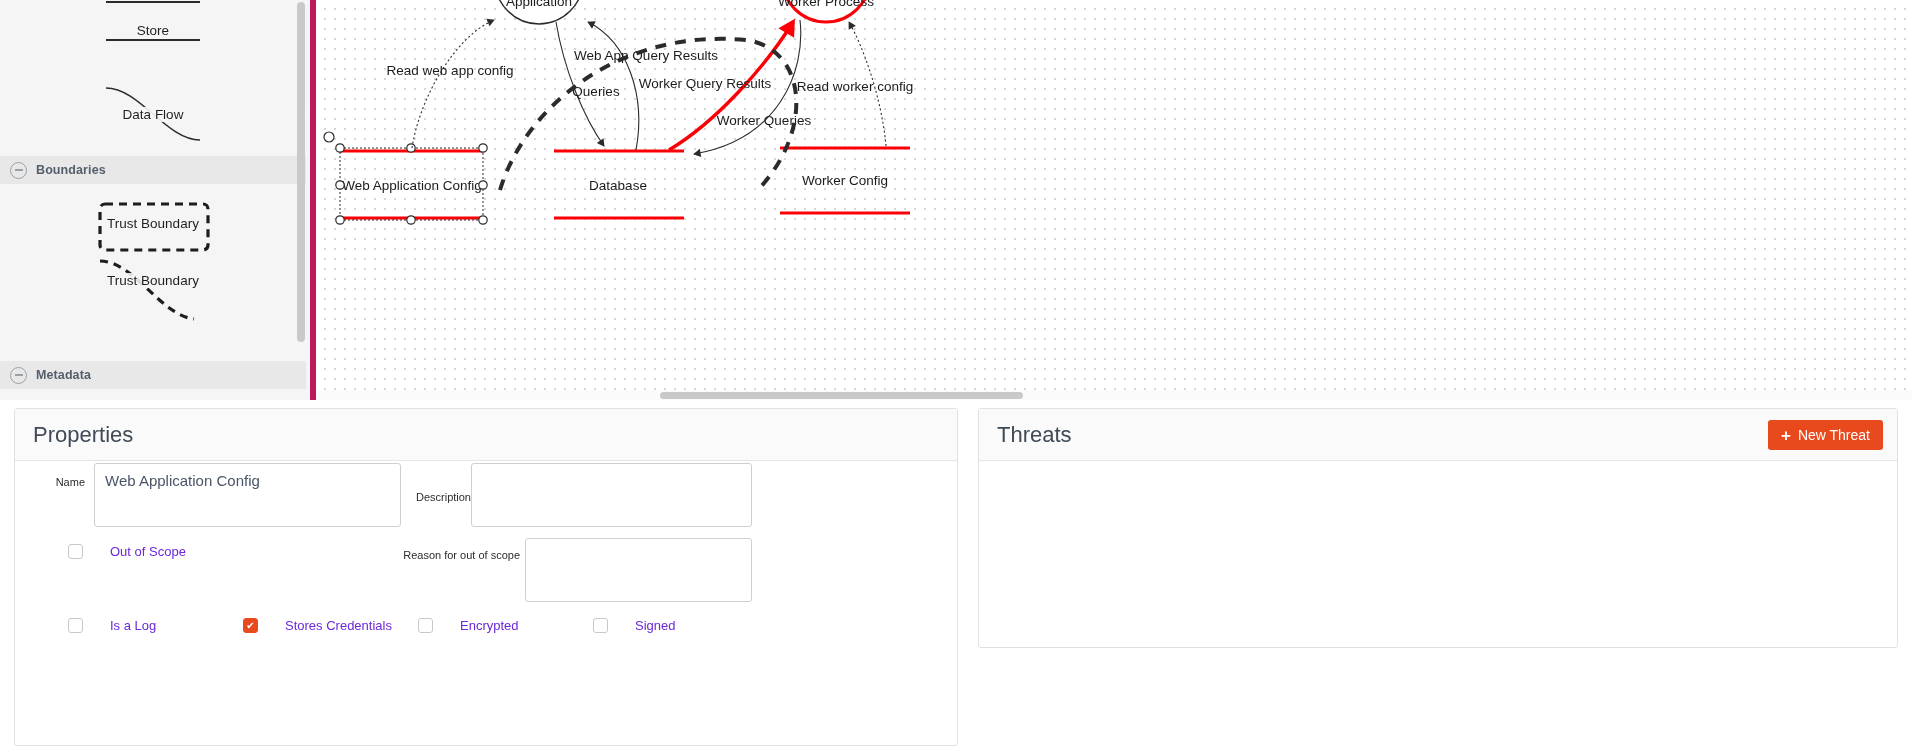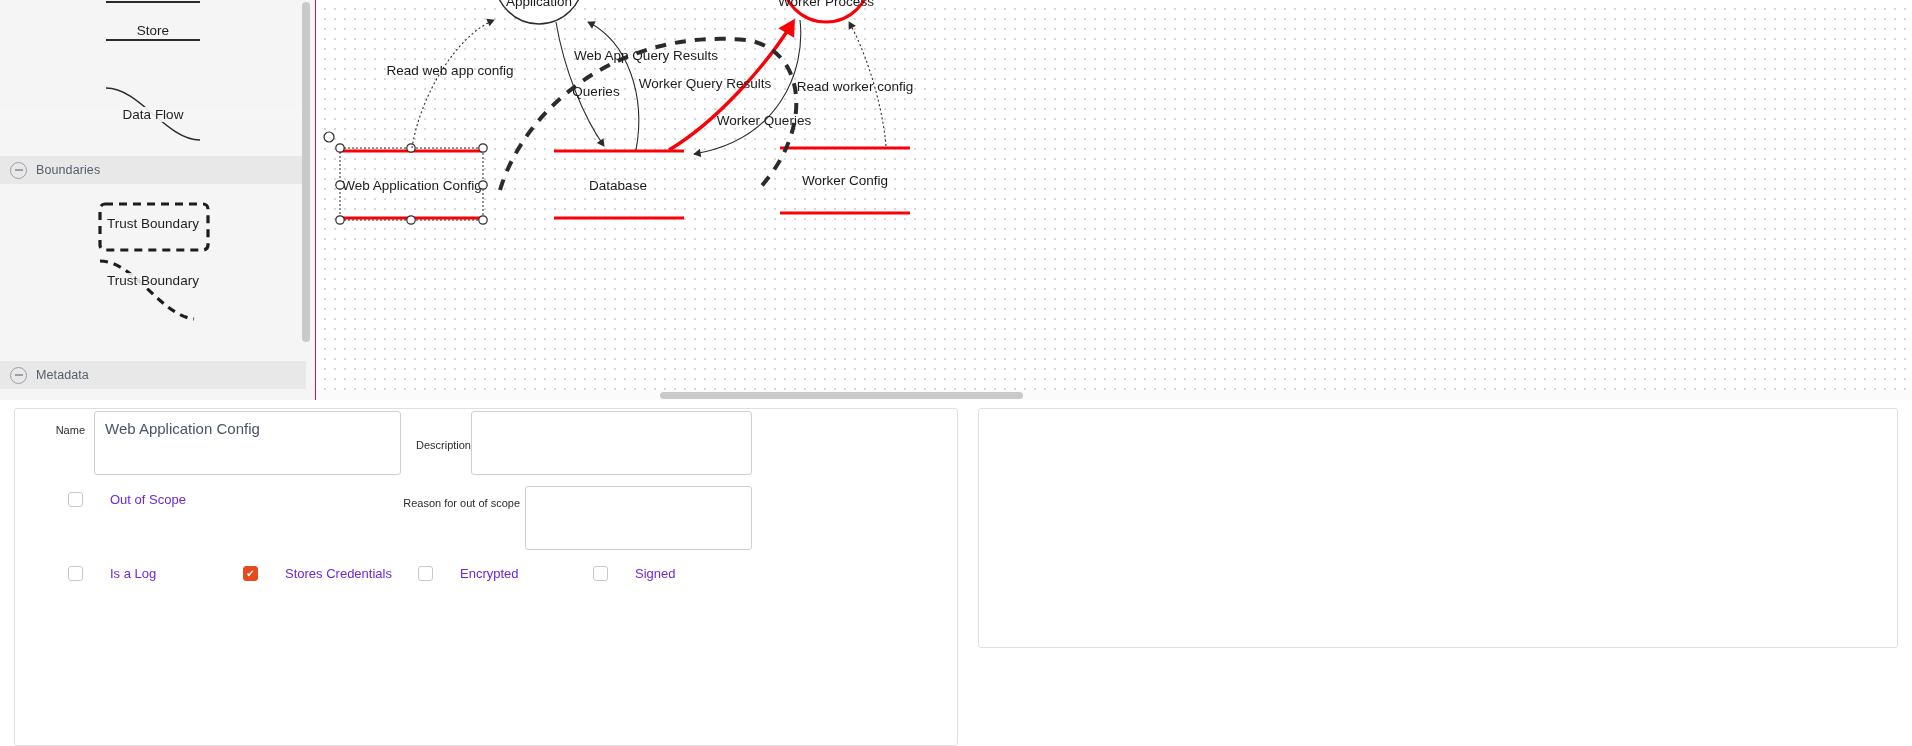--- a/index.html
+++ b/index.html
@@ -19,21 +19,21 @@
     position: absolute; left: 0; top: 0;
     width: 1912px; height: 400px;
   }
 
   
   #palette {
     position: absolute; left: 0; top: 0;
     width: 316px; height: 400px;
     background: #f5f5f5;
     overflow: hidden;
-    border-right: 1px solid #be185d;
+    border-right: 6px solid #be185d;
   }
   .palette-scroll-track {
     position: absolute; right: 2px; top: 0; width: 10px; height: 400px;
     background: transparent;
   }
   .palette-scroll-thumb {
     position: absolute; right: 3px; top: 2px; width: 8px; height: 340px;
     background: #c9c9c9; border-radius: 4px;
   }
 
@@ -42,21 +42,21 @@
     left: 0; width: 306px;
     display: flex; align-items: center; justify-content: center;
   }
   .shape-tile svg { display: block; }
 
   .section-header {
     position: absolute; left: 0; width: 306px; height: 28px;
     background: #e8e8e8;
     display: flex; align-items: center;
     padding-left: 10px;
-    font-size: 12.5px; font-weight: normal; color: #555f6b;
+    font-size: 12.5px; font-weight: bold; color: #555f6b;
     letter-spacing: .1px;
   }
   .section-header .collapse-icon {
     width: 17px; height: 17px; border-radius: 50%;
     border: 1.4px solid #9aa0a6;
     margin-right: 9px;
     display: flex; align-items: center; justify-content: center;
     flex: 0 0 auto;
   }
   .section-header .collapse-icon i {
@@ -353,20 +353,23 @@
       </svg>
 
       <div id="h-scrollbar" style="left:0;"></div>
       <div id="h-scroll-thumb" style="left:344px;"></div>
     </div>
   </div>
 
   <div id="bottom-region">
 
     <div class="panel" id="panel-properties">
+      <div class="panel-head">
+        <span class="panel-title">Properties</span>
+      </div>
       <div class="panel-body" style="height:284px;">
 
         <label class="form-label" style="left:10px; top:15px; width:60px;">Name</label>
         <textarea class="ta" style="left: 79px; top: 2px; width: 307px; height: 64px;">Web Application Config</textarea>
 
         <label class="form-label" style="left:336px; top:30px; width:120px;">Description</label>
         <textarea class="ta" style="left: 456px; top: 2px; width: 281px; height: 64px;"></textarea>
 
         <div class="cb-row" style="left:53px; top:83px;">
           <span class="cbox"></span>
@@ -389,15 +392,22 @@
           <span class="cb-label">Encrypted</span>
         </div>
         <div class="cb-row" style="left:578px; top:157px;">
           <span class="cbox"></span>
           <span class="cb-label">Signed</span>
         </div>
       </div>
     </div>
 
     <div class="panel" id="panel-threats">
+      <div class="panel-head">
+        <span class="panel-title">Threats</span>
+        <button id="btn-new-threat">
+          <span class="plus">+</span>
+          <span>New Threat</span>
+        </button>
+      </div>
     </div>
   </div>
 </div>
 
 </body></html>

